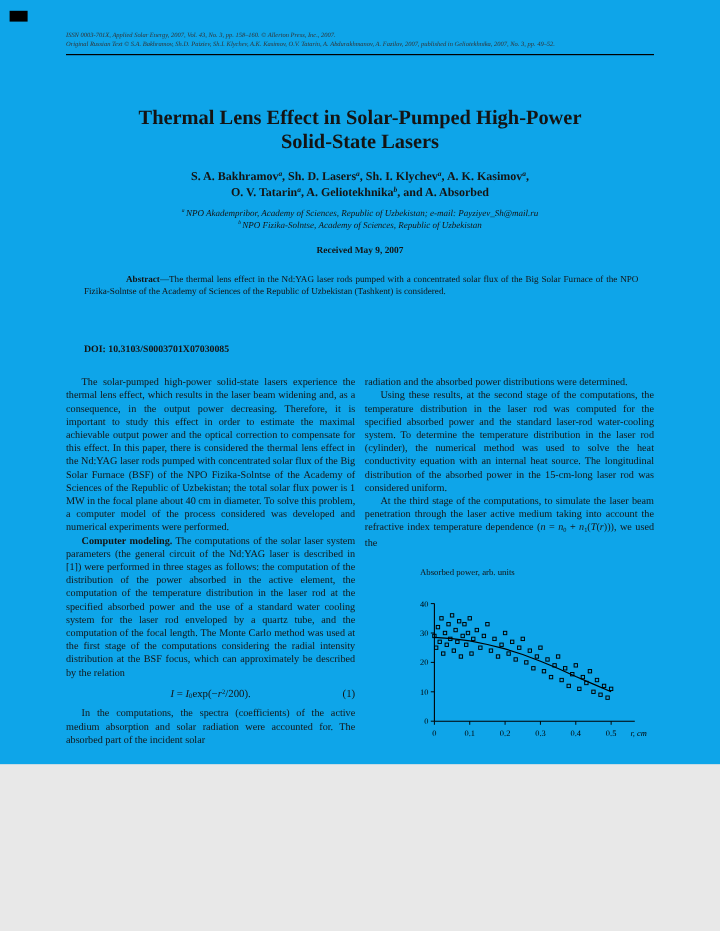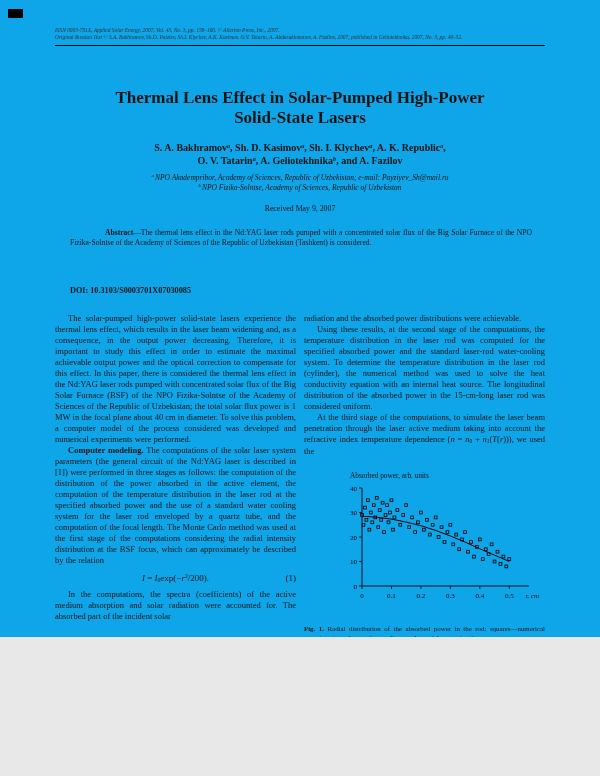--- a/index.html
+++ b/index.html
@@ -20,41 +20,41 @@
     font-size:17px; font-weight:bold; line-height:20px; white-space:pre-line; }
 
   .authors { position:absolute; left:0; width:600px; text-align:center;
     font-size:10px; font-weight:bold; line-height:13px; }
   #authors-1 { top:141px; } #authors-2 { top:154px; }
 
   .affil { position:absolute; left:0; width:600px; text-align:center;
     font-size:7.5px; font-style:italic; line-height:9.5px; }
   #affil-a { top:173px; } #affil-b { top:182.5px; }
 
-  #received { position:absolute; left:0; top:204px; width:600px; text-align:center; font-size:7.8px; }
+  #received { position:absolute; left:0; top:204px; width:600px; text-align:center; font-size:7.8px;font-weight:bold; }
 
   #abstract { position:absolute; left:70px; top:228px; width:462px;
     font-size:7.6px; line-height:9.6px; text-align:justify; }
 
   #doi { position:absolute; left:70px; top:286px; width:462px; font-size:8.2px; }
 
   .col { position:absolute; top:313px; width:241px; }
   #col-left  { left:55px; }
   #col-right { left:304px; }
   .col p { margin:0; font-size:8.5px; line-height:11px; text-align:justify; }
   .indent { text-indent:13px; }
 
   #equation-row { position:relative; margin:7px 0 6px 0; font-size:9px; text-align:center; }
   #equation-num { position:absolute; right:0; top:0; }
 
   sup { font-size:62%; vertical-align:baseline; position:relative; top:-0.55em; }
   sub { font-size:62%; vertical-align:baseline; position:relative; top:0.25em; }
 
   #figure-block { margin-top:14px; margin-left:34px; width:204px; }
-  #fig-ylabel { font-size:7.3px; margin-left:12px; margin-bottom:2px; }
+  #fig-ylabel { font-size:7.3px; margin-left:12px; margin-bottom:16px; }
   #fig-caption { margin-top:13px; font-size:6.9px; line-height:8.7px; text-align:justify; width:241px; }
 
   #page-number { position:absolute; left:0; top:748px; width:600px; text-align:center; font-size:8.5px; }
 </style>
 </head>
 <body>
 
 <div id="page">
 
   <div id="mark-tl" class="mark"></div>
@@ -62,22 +62,22 @@
 
   <div id="journal-header">
     <div>ISSN 0003-701X, Applied Solar Energy, 2007, Vol. 43, No. 3, pp. 158–160. © Allerton Press, Inc., 2007.</div>
     <div>Original Russian Text © S.A. Bakhramov, Sh.D. Paiziev, Sh.I. Klychev, A.K. Kasimov, O.V. Tatarin, A. Abdurakhmanov, A. Fazilov, 2007, published in Geliotekhnika, 2007, No. 3, pp. 49–52.</div>
   </div>
   <div id="header-rule"></div>
 
   <div id="paper-title">Thermal Lens Effect in Solar-Pumped High-Power
 Solid-State Lasers</div>
 
-  <div id="authors-1" class="authors"><span>S. A. Bakhramov</span><sup style="font-style: italic;">a</sup><span>, Sh. D. Kasimov</span><sup style="font-style: italic;">a</sup><span>, Sh. I. Klychev</span><sup style="font-style: italic;">a</sup><span>, A. K. Republic</span><sup style="font-style: italic;">a</sup><span>,</span></div>
-  <div id="authors-2" class="authors"><span>O. V. Tatarin</span><sup style="font-style: italic;">a</sup><span>, A. Geliotekhnika</span><sup style="font-style: italic;">b</sup><span>, and A. Fazilov</span></div>
+  <div id="authors-1" class="authors"><span>S. A. Bakhramov</span><sup style="font-style: italic;">a</sup><span>, Sh. D. Lasers</span><sup style="font-style: italic;">a</sup><span>, Sh. I. Klychev</span><sup style="font-style: italic;">a</sup><span>, A. K. Kasimov</span><sup style="font-style: italic;">a</sup><span>,</span></div>
+  <div id="authors-2" class="authors"><span>O. V. Tatarin</span><sup style="font-style: italic;">a</sup><span>, A. Geliotekhnika</span><sup style="font-style: italic;">b</sup><span>, and A. Absorbed</span></div>
 
   <div id="affil-a" class="affil"><sup>a </sup><span>NPO Akadempribor, Academy of Sciences, Republic of Uzbekistan; e-mail: Payziyev_Sh@mail.ru</span></div>
   <div id="affil-b" class="affil"><sup>b </sup><span>NPO Fizika-Solntse, Academy of Sciences, Republic of Uzbekistan</span></div>
 
   <div id="received">Received May 9, 2007</div>
 
   <div id="abstract"><span style="font-weight: bold; margin-left: 35px;">Abstract</span><span>—The thermal lens effect in the Nd:YAG laser rods pumped with a concentrated solar flux of the Big Solar Furnace of the NPO Fizika-Solntse of the Academy of Sciences of the Republic of Uzbekistan (Tashkent) is considered.</span></div>
 
   <div id="doi"><span style="font-weight: bold;">DOI: 10.3103/S0003701X07030085</span></div>
 
@@ -85,21 +85,21 @@
     <p class="indent">The solar-pumped high-power solid-state lasers experience the thermal lens effect, which results in the laser beam widening and, as a consequence, in the output power decreasing. Therefore, it is important to study this effect in order to estimate the maximal achievable output power and the optical correction to compensate for this effect. In this paper, there is considered the thermal lens effect in the Nd:YAG laser rods pumped with concentrated solar flux of the Big Solar Furnace (BSF) of the NPO Fizika-Solntse of the Academy of Sciences of the Republic of Uzbekistan; the total solar flux power is 1 MW in the focal plane about 40 cm in diameter. To solve this problem, a computer model of the process considered was developed and numerical experiments were performed.</p>
     <p class="indent"><span style="font-weight: bold;">Computer modeling.</span><span> The computations of the solar laser system parameters (the general circuit of the Nd:YAG laser is described in [1]) were performed in three stages as follows: the computation of the distribution of the power absorbed in the active element, the computation of the temperature distribution in the laser rod at the specified absorbed power and the use of a standard water cooling system for the laser rod enveloped by a quartz tube, and the computation of the focal length. The Monte Carlo method was used at the first stage of the computations considering the radial intensity distribution at the BSF focus, which can approximately be described by the relation</span></p>
     <div id="equation-row">
       <span id="equation"><span style="font-style: italic;">I</span><span> = </span><span style="font-style: italic;">I</span><sub>0</sub><span>exp(−</span><span style="font-style: italic;">r</span><sup>2</sup><span>/200).</span></span>
       <span id="equation-num">(1)</span>
     </div>
     <p class="indent">In the computations, the spectra (coefficients) of the active medium absorption and solar radiation were accounted for. The absorbed part of the incident solar</p>
   </div>
 
   <div id="col-right" class="col">
-    <p>radiation and the absorbed power distributions were achievable.</p>
+    <p>radiation and the absorbed power distributions were determined.</p>
     <p class="indent">Using these results, at the second stage of the computations, the temperature distribution in the laser rod was computed for the specified absorbed power and the standard laser-rod water-cooling system. To determine the temperature distribution in the laser rod (cylinder), the numerical method was used to solve the heat conductivity equation with an internal heat source. The longitudinal distribution of the absorbed power in the 15-cm-long laser rod was considered uniform.</p>
     <p class="indent"><span>At the third stage of the computations, to simulate the laser beam penetration through the laser active medium taking into account the refractive index temperature dependence (</span><span style="font-style: italic;">n</span><span> = </span><span style="font-style: italic;">n</span><sub>0</sub><span> + </span><span style="font-style: italic;">n</span><sub>1</sub><span>(</span><span style="font-style: italic;">T</span><span>(</span><span style="font-style: italic;">r</span><span>))), we used the</span></p>
 
     <div id="figure-block">
       <div id="fig-ylabel">Absorbed power, arb. units</div>
       <svg id="fig1-svg" width="202" height="126" viewBox="0 0 202 126" xmlns="http://www.w3.org/2000/svg">
           <line x1="24" y1="6" x2="24" y2="104" stroke="#000" stroke-width="0.9"></line>
           <line x1="24" y1="104" x2="191" y2="104" stroke="#000" stroke-width="0.9"></line>
           <line x1="21" y1="104" x2="24" y2="104" stroke="#000" stroke-width="0.8"></line>
           <text x="19" y="106.5" text-anchor="end" font-size="7" font-family="Liberation Serif, serif">0</text>

